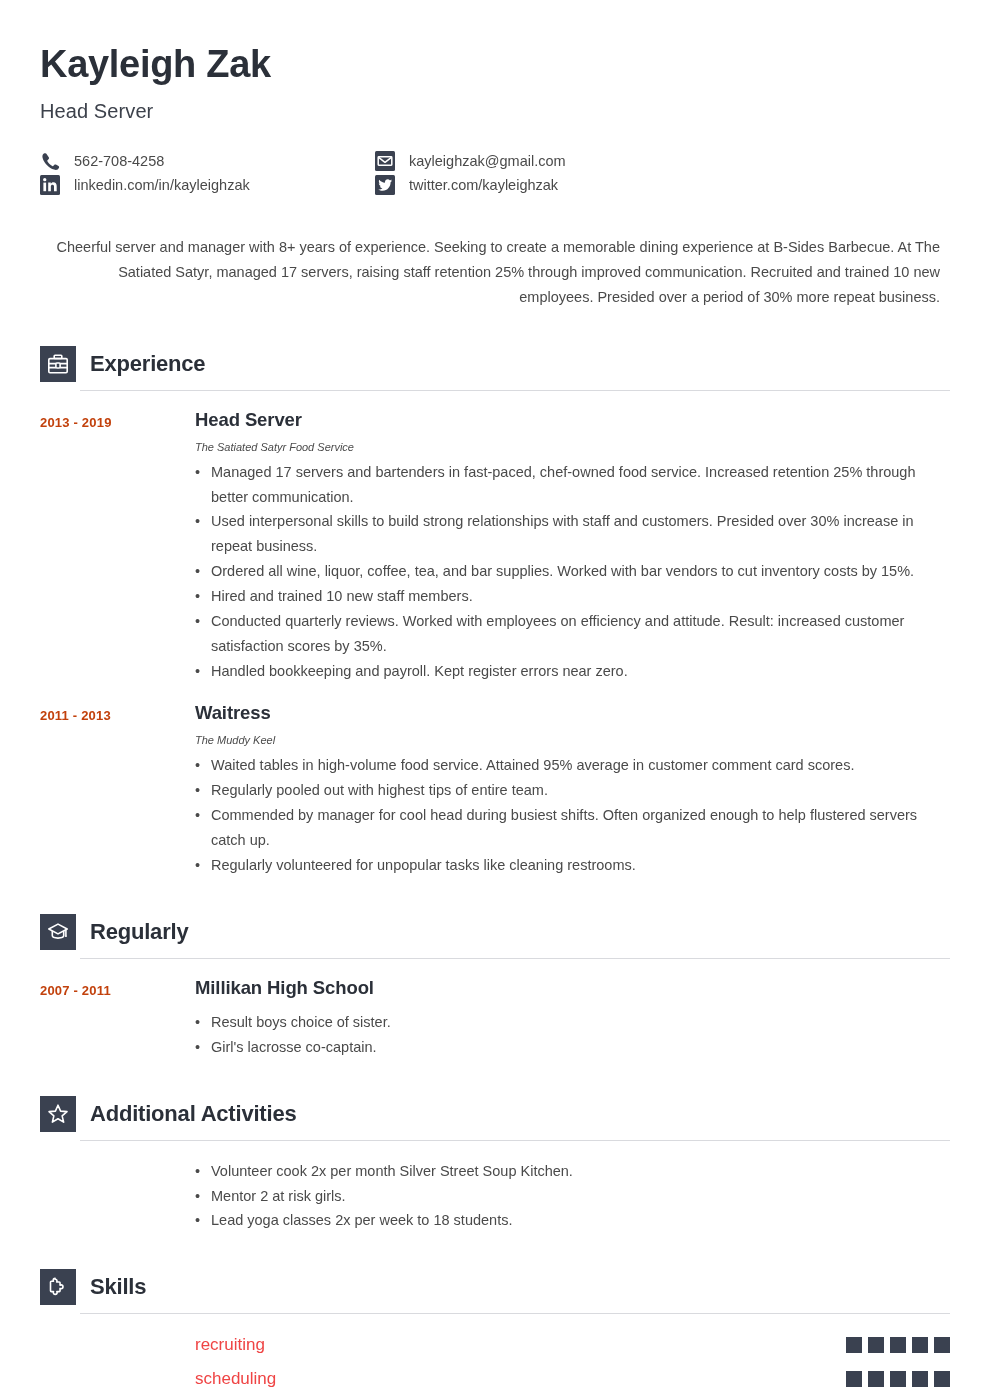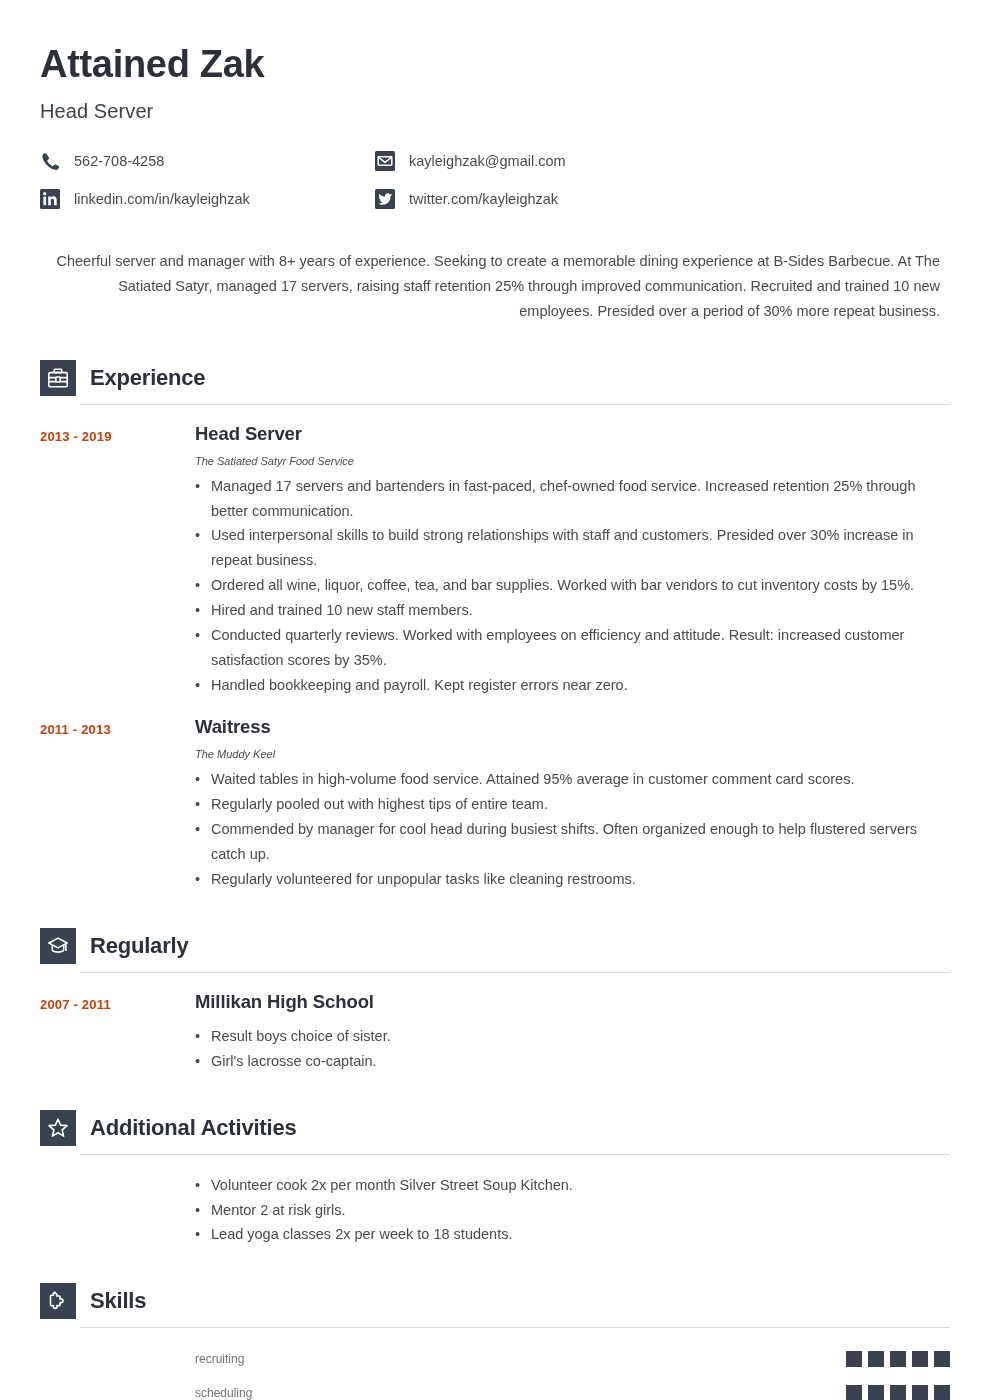--- a/index.html
+++ b/index.html
@@ -38,21 +38,21 @@
     font-weight: normal;
     color: #3c414b;
     margin-top: 14px;
     letter-spacing: 0.1px;
   }
 
   .contact-grid {
     margin-top: 26px;
     display: grid;
     grid-template-columns: 335px auto;
-    row-gap: 14px;
+    row-gap: 0;
   }
   .contact-item {
     display: flex;
     align-items: center;
     height: 24px;
   }
   .contact-text {
     font-size: 14.5px;
     color: #4a4a4a;
     margin-left: 14px;
@@ -160,38 +160,38 @@
   
   .skills-list { margin-top: 14px; }
   .skill-row {
     display: flex;
     align-items: center;
     margin-left: 155px;
     height: 34px;
   }
   .skill-name {
     flex: 1;
-    font-size: 12px;
-    color: #737373;
+    font-size: 17px;
+    color: #ef4444;
   }
   .skill-dots { display: flex; gap: 6px; }
   .sq {
     width: 16px;
     height: 16px;
     background: #d6d8da;
   }
   .sq.on { background: #3a4150; }
 </style>
 </head>
 <body>
 
 <div class="page">
 
   <div>
-    <div class="name">Attained Zak</div>
+    <div class="name">Kayleigh Zak</div>
     <div class="job-title">Head Server</div>
 
     <div class="contact-grid">
 
       <div class="contact-item">
         <span class="cicon">
           <svg width="20" height="20" viewBox="0 0 20 20">
             <path fill="#3a4150" d="M5.2 2.2c-.9 0-1.8.5-2.3 1.4-.6 1-.6 2.3-.2 3.6.8 2.6 2.4 5 4.4 7 2 2 4.4 3.6 7 4.4 1.3.4 2.6.4 3.6-.2.9-.5 1.4-1.4 1.4-2.3 0-.4-.2-.8-.6-1l-2.6-1.5c-.5-.3-1.1-.2-1.5.2l-1.2 1.2c-.3.3-.7.3-1 .1-1-.6-1.9-1.3-2.7-2.1-.8-.8-1.5-1.7-2.1-2.7-.2-.3-.2-.7.1-1l1.2-1.2c.4-.4.5-1 .2-1.5L6.4 2.8c-.2-.4-.6-.6-1-.6z"></path>
           </svg>
         </span>

